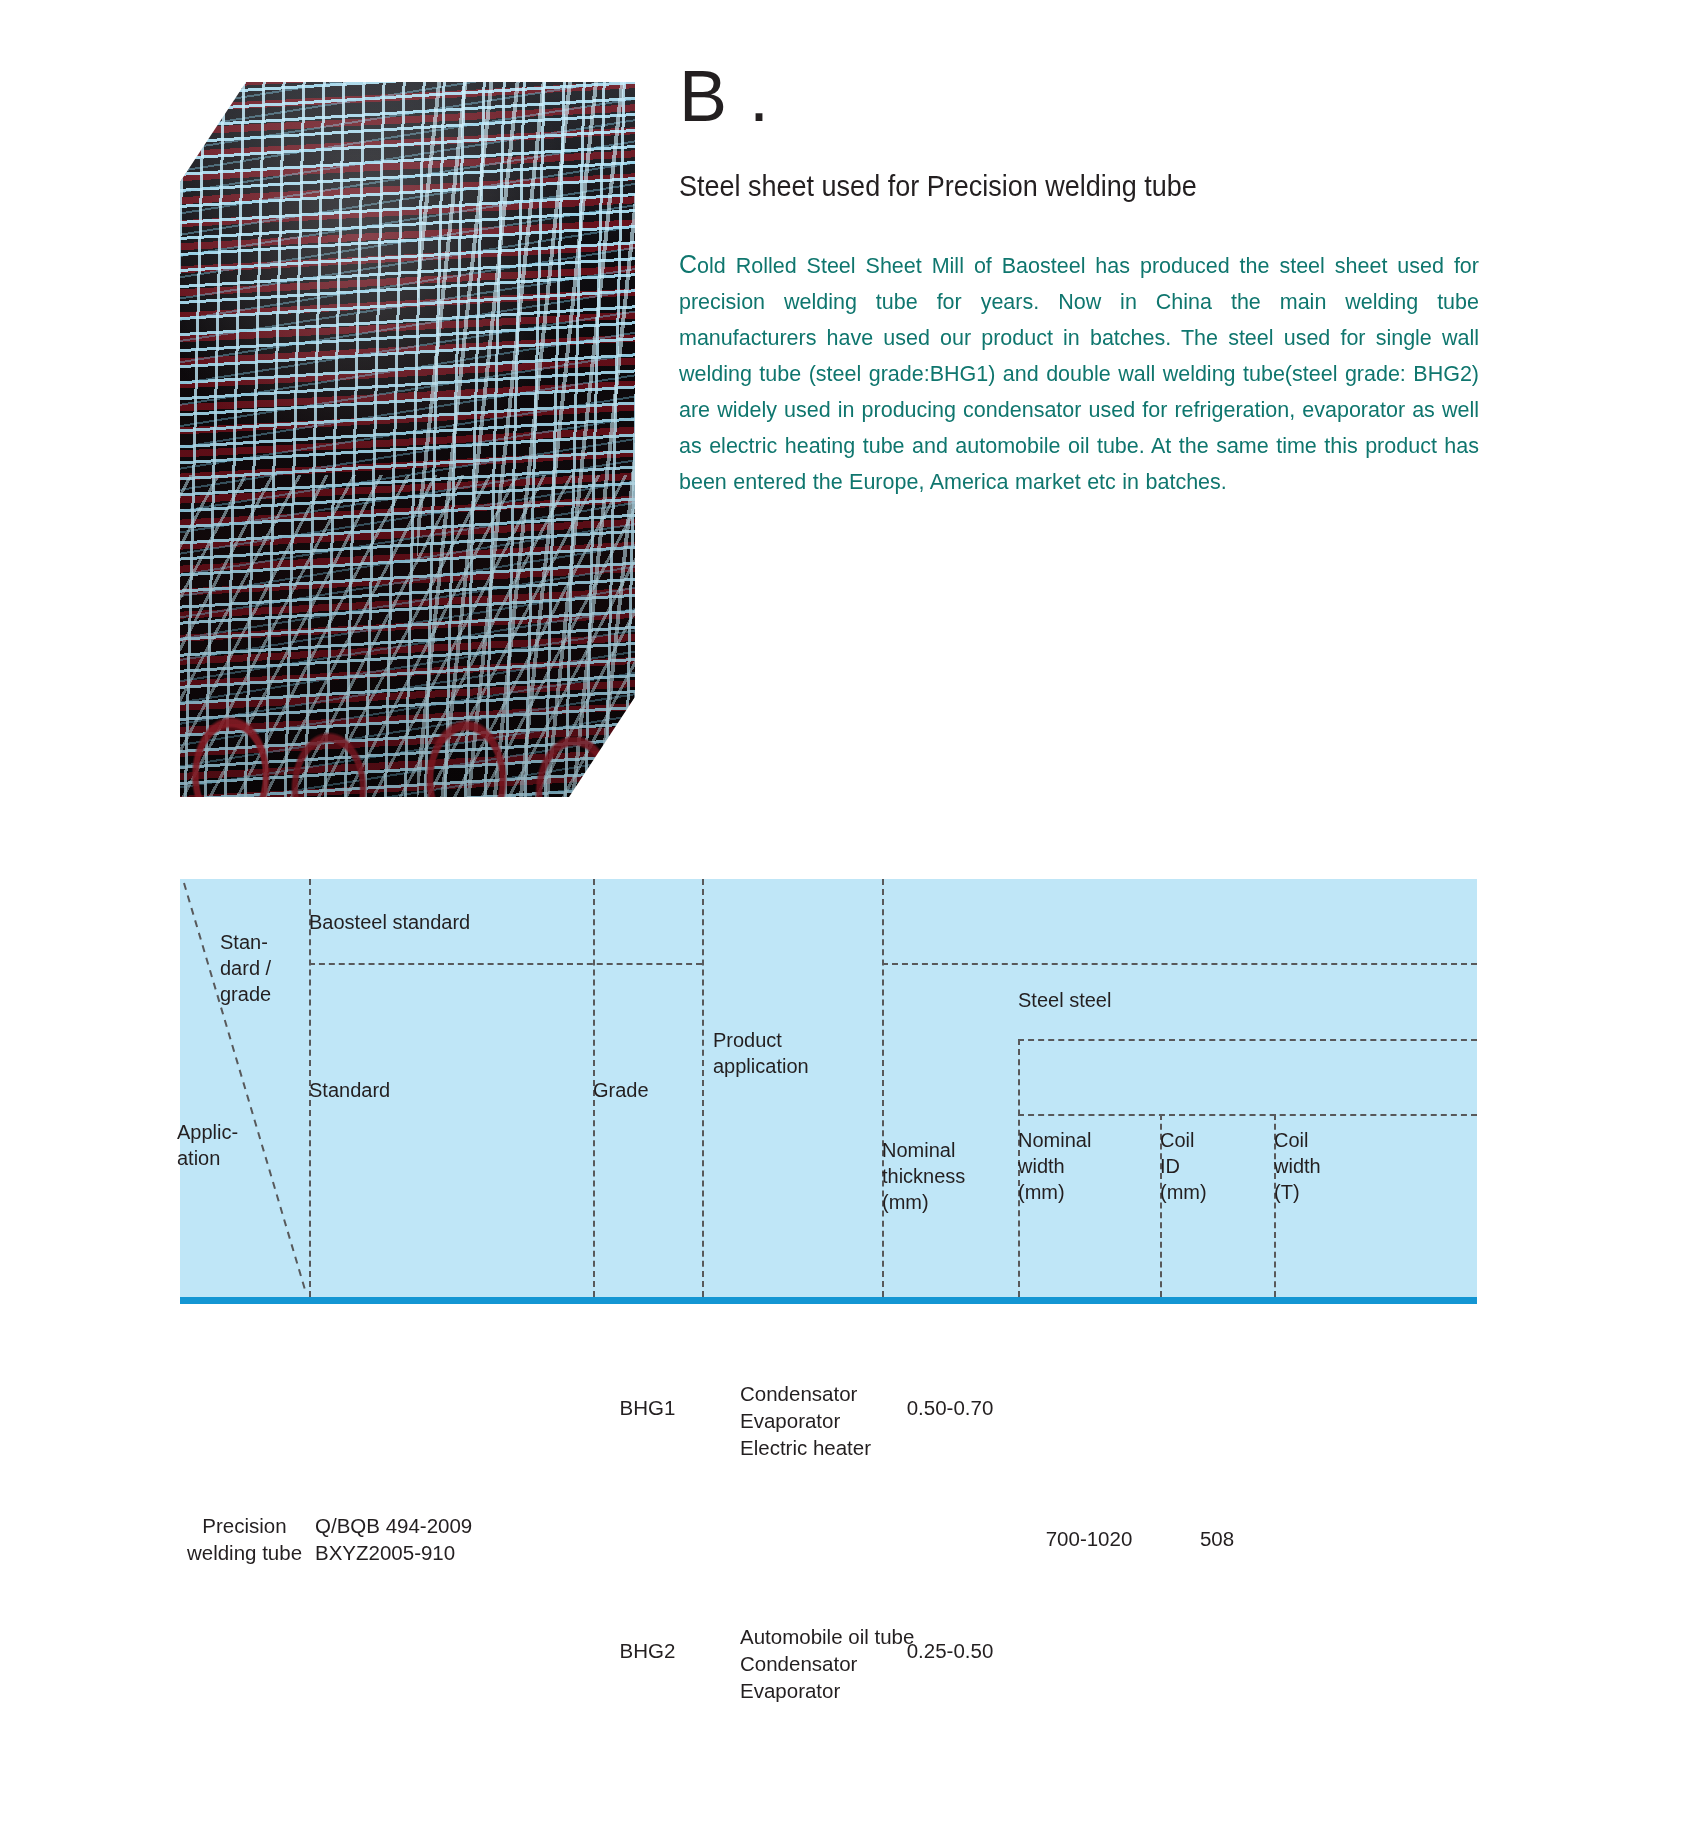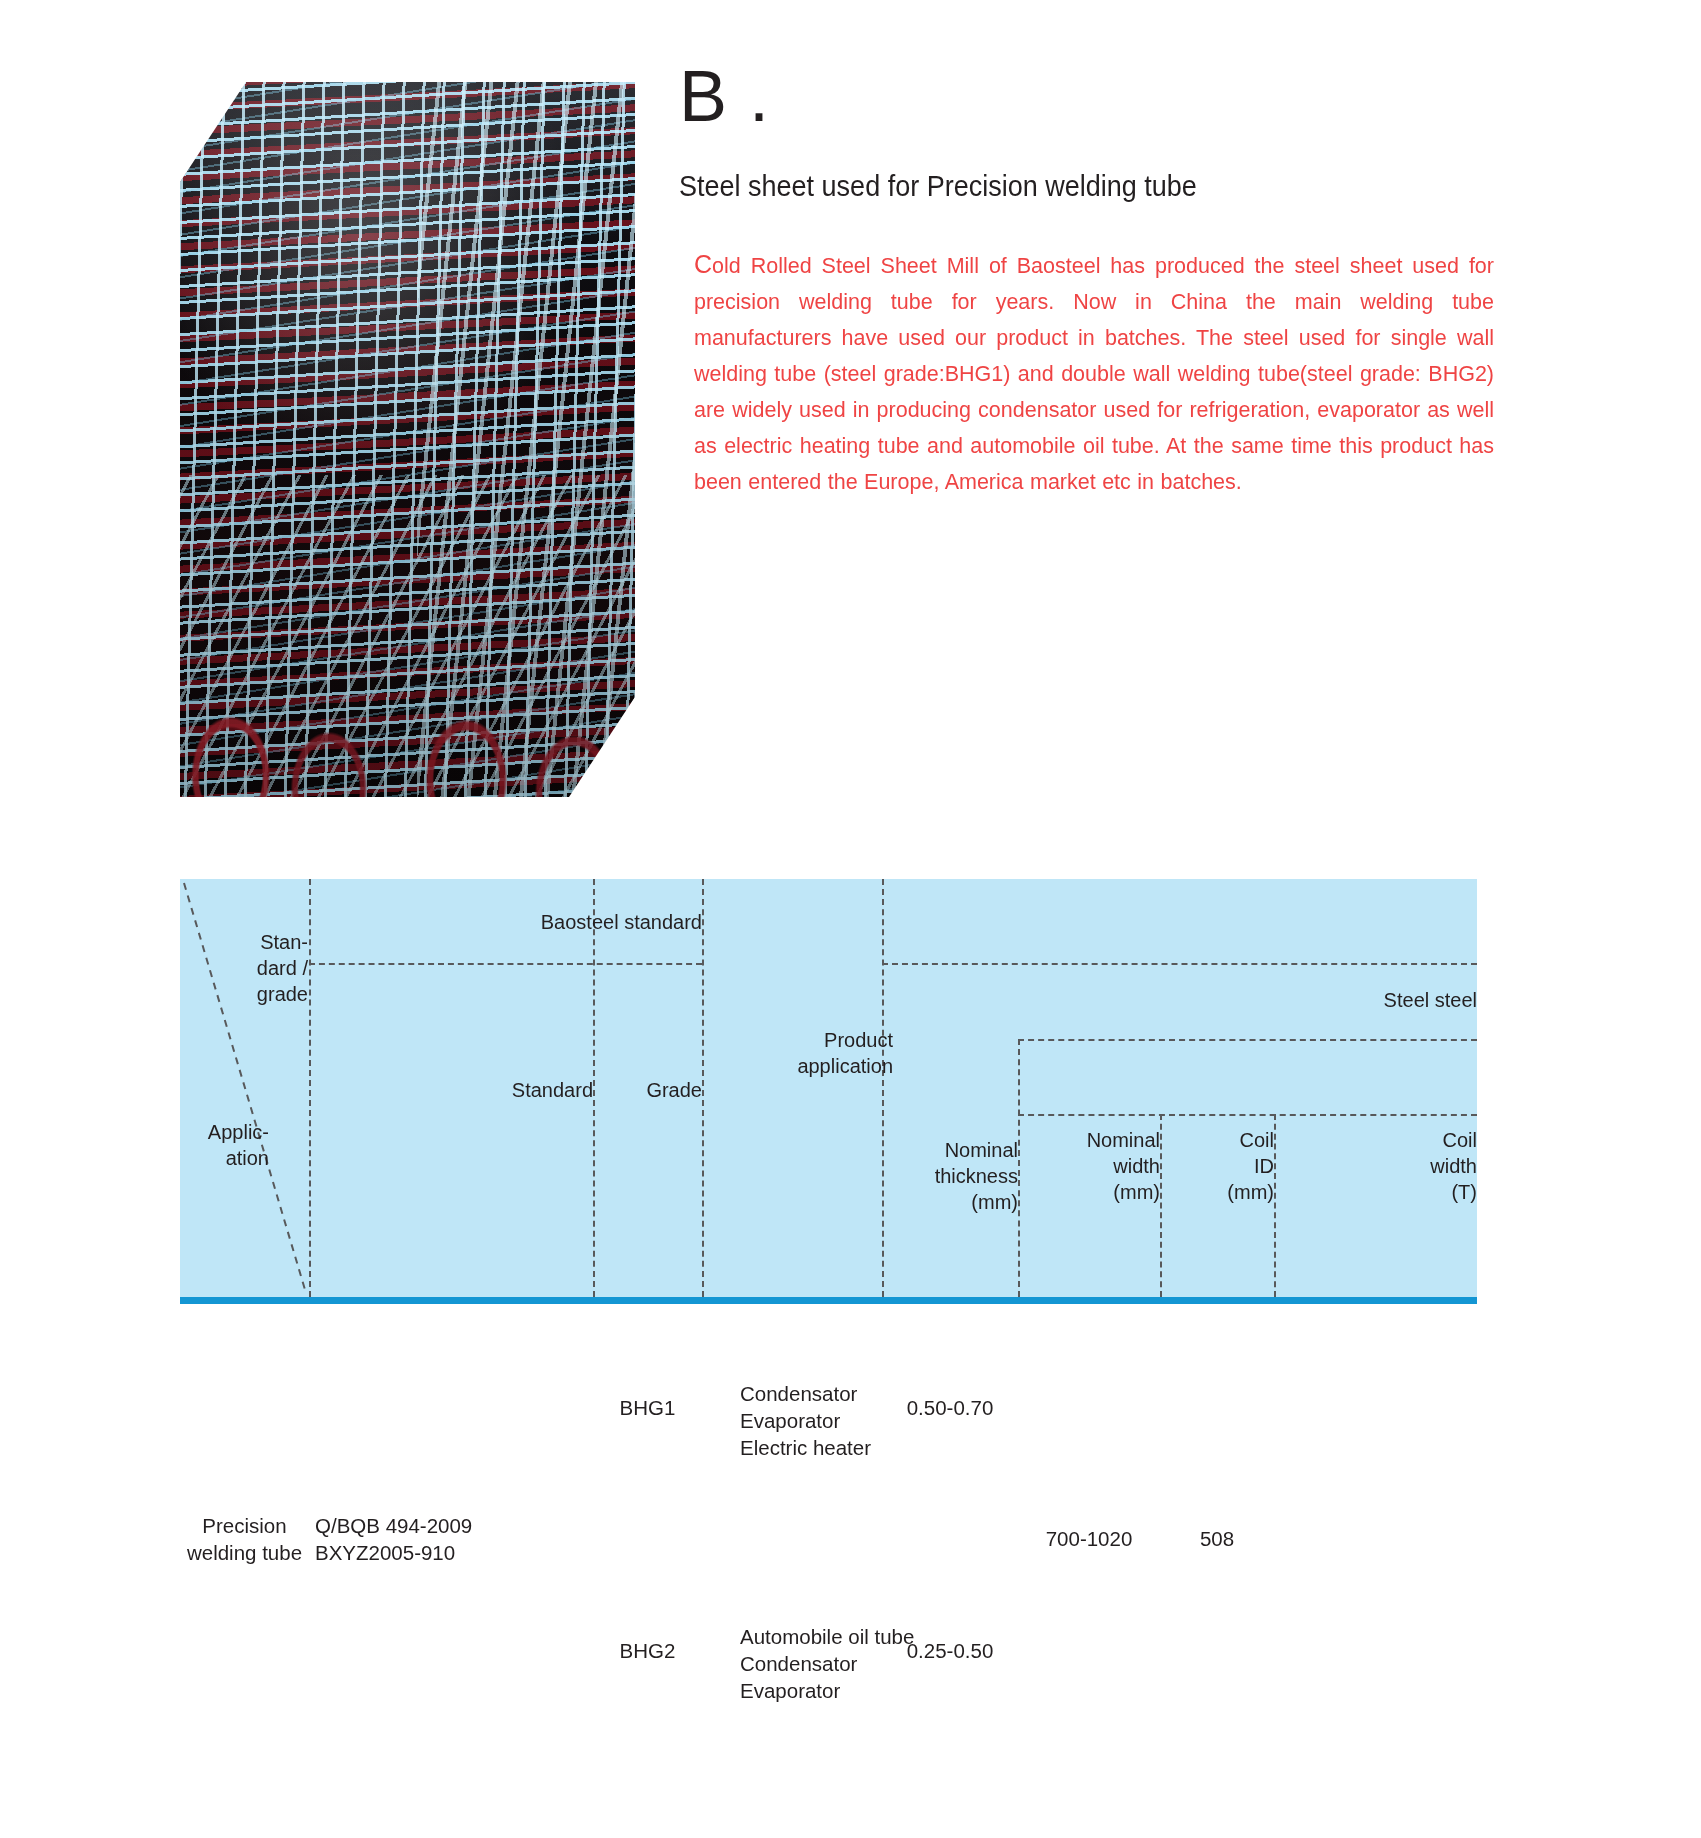--- a/index.html
+++ b/index.html
@@ -172,22 +172,22 @@
     color: #231f20;
     transform: scaleX(0.9);
     transform-origin: left center;
     white-space: nowrap;
     margin: 0 0 42px 0;
   }
   .body-para {
     font-size: 21.5px;
     line-height: 36px;
     text-align: justify;
-    color: #ef4444;
-    margin: 15px;
+    color: #0f766e;
+    margin: 0;
     width: 800px;
     word-spacing: 0.5px;
   }
   .body-para .cap {
     font-size: 25px;
   }
 
   
   .table {
     position: absolute;
@@ -196,21 +196,21 @@
     width: 1297px;
   }
   .thead {
     position: relative;
     height: 418px;
     background: #bfe6f7;
     border-bottom: 7px solid #1496d3;
   }
   .cell-text {
     position: absolute;
-    text-align: right;
+    text-align: left;
     font-size: 20px;
     line-height: 26px;
     color: #231f20;
   }
   
   .vrule {
     position: absolute;
     top: 0;
     bottom: 0;
     width: 0;

